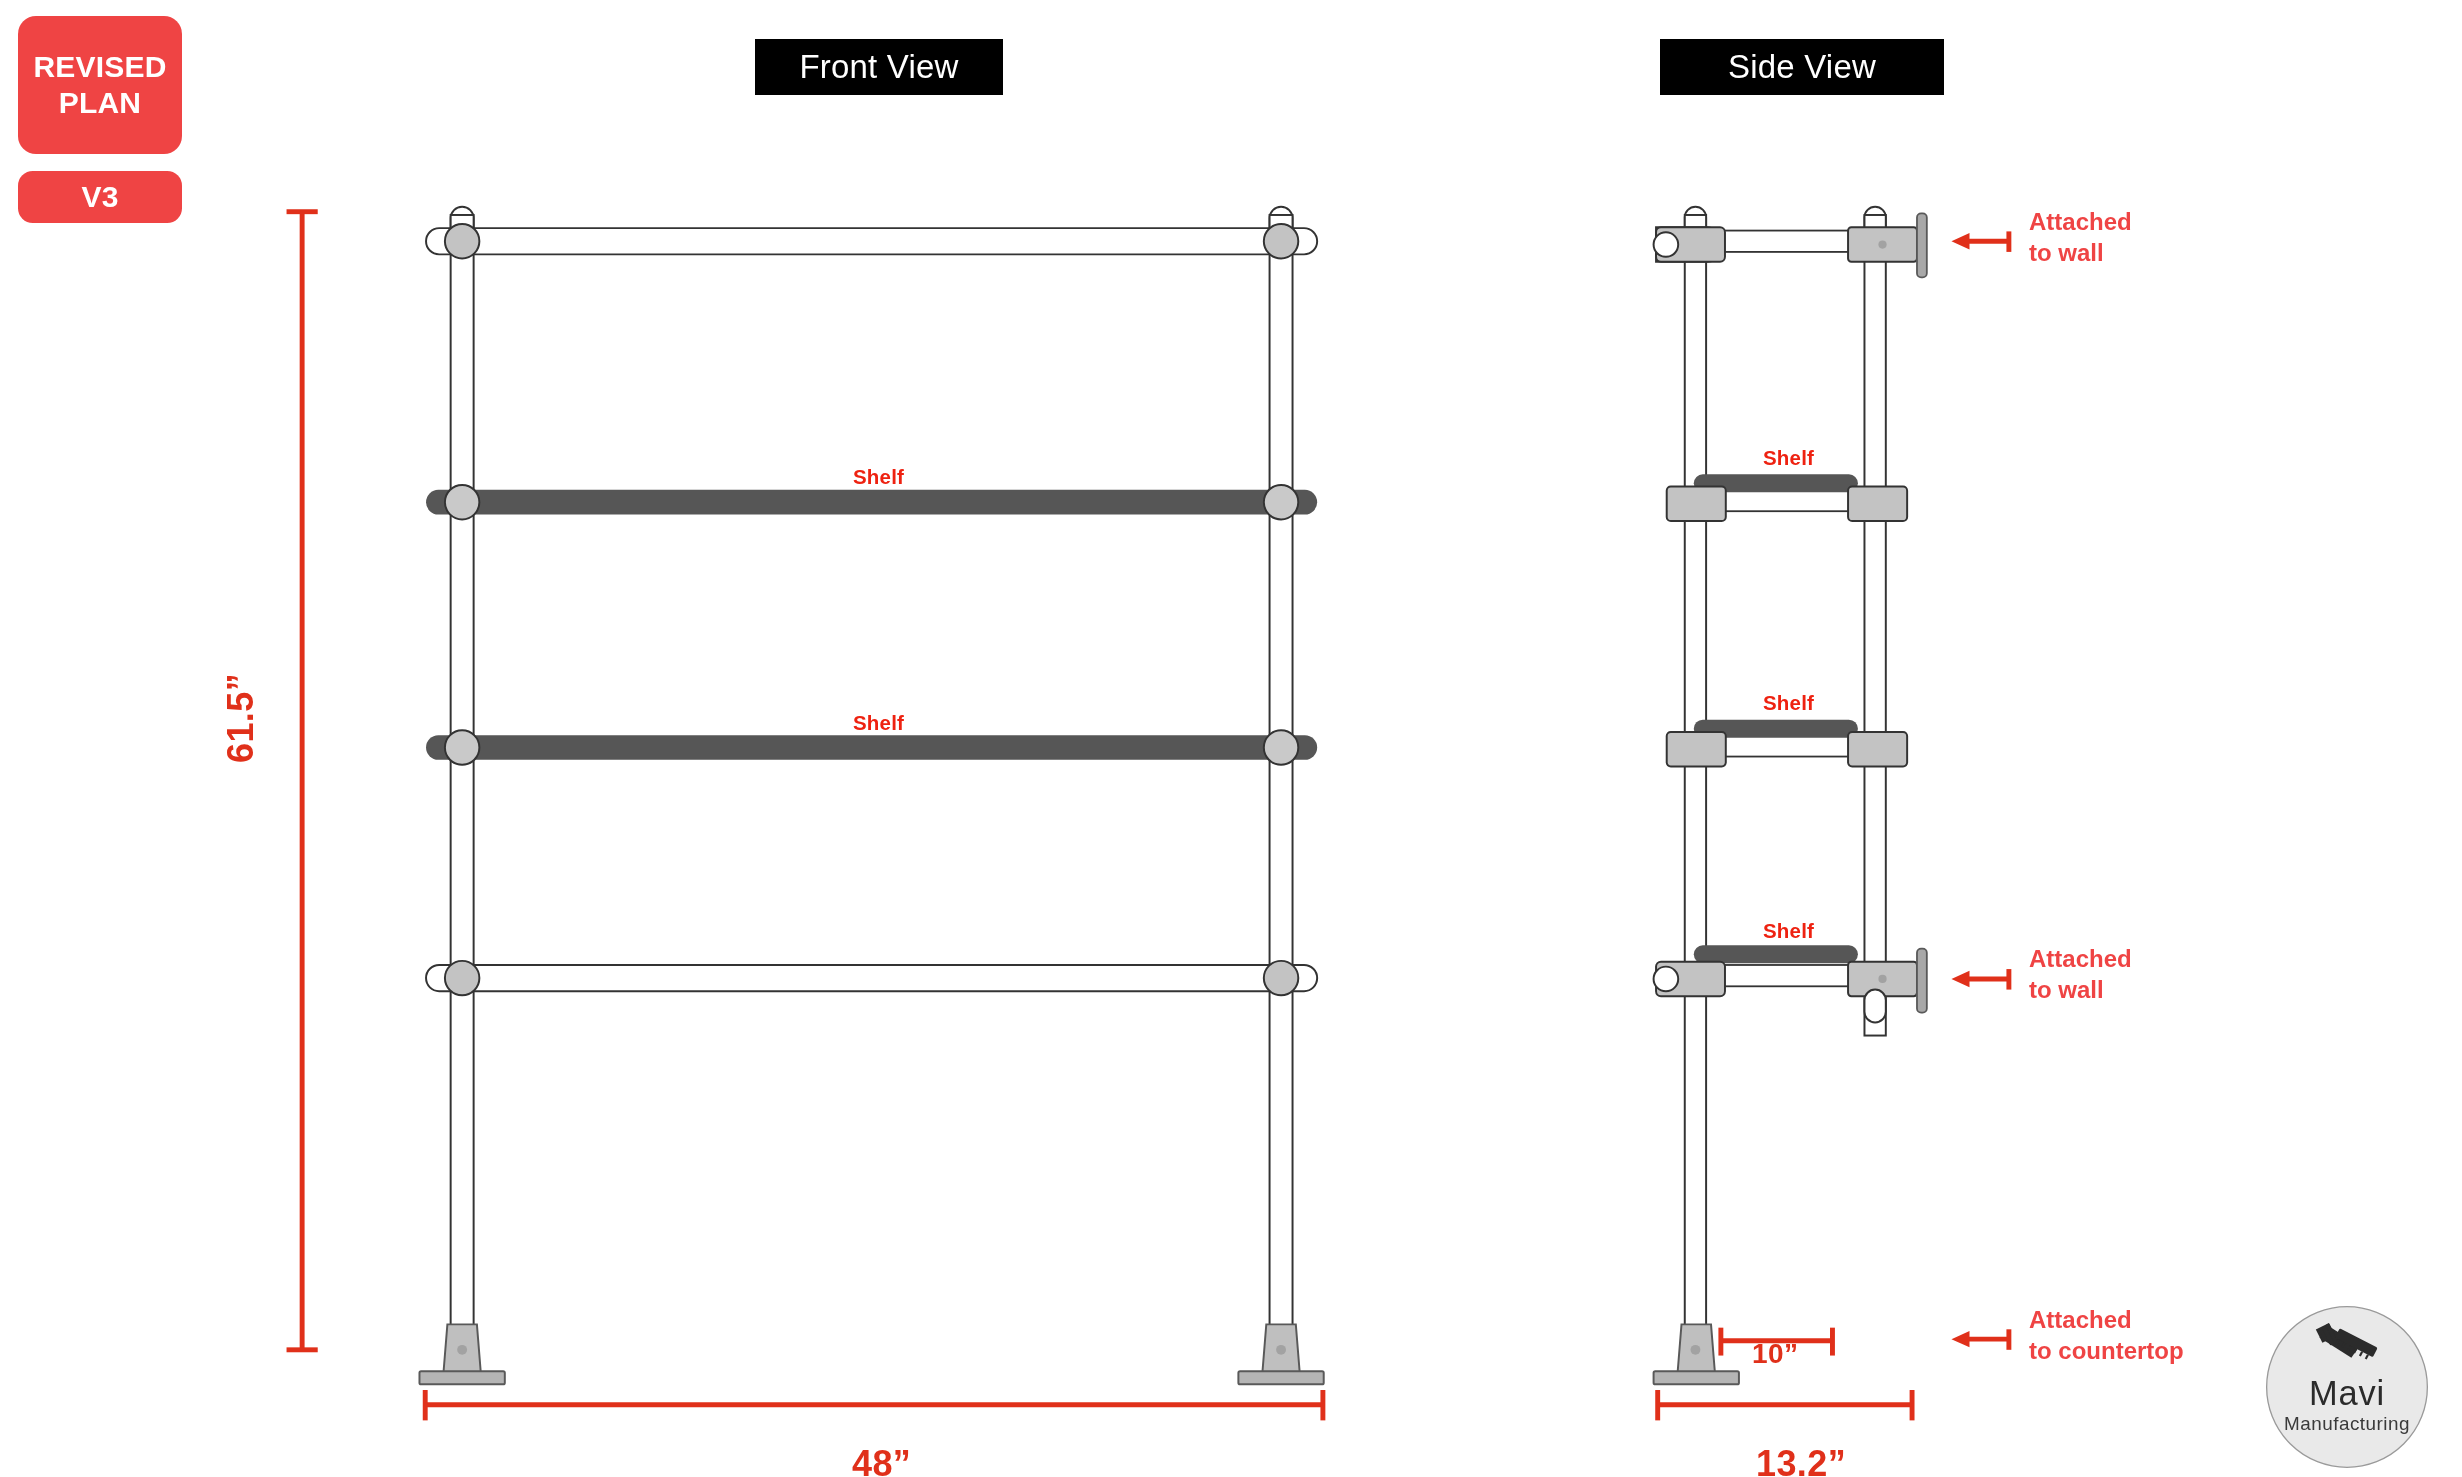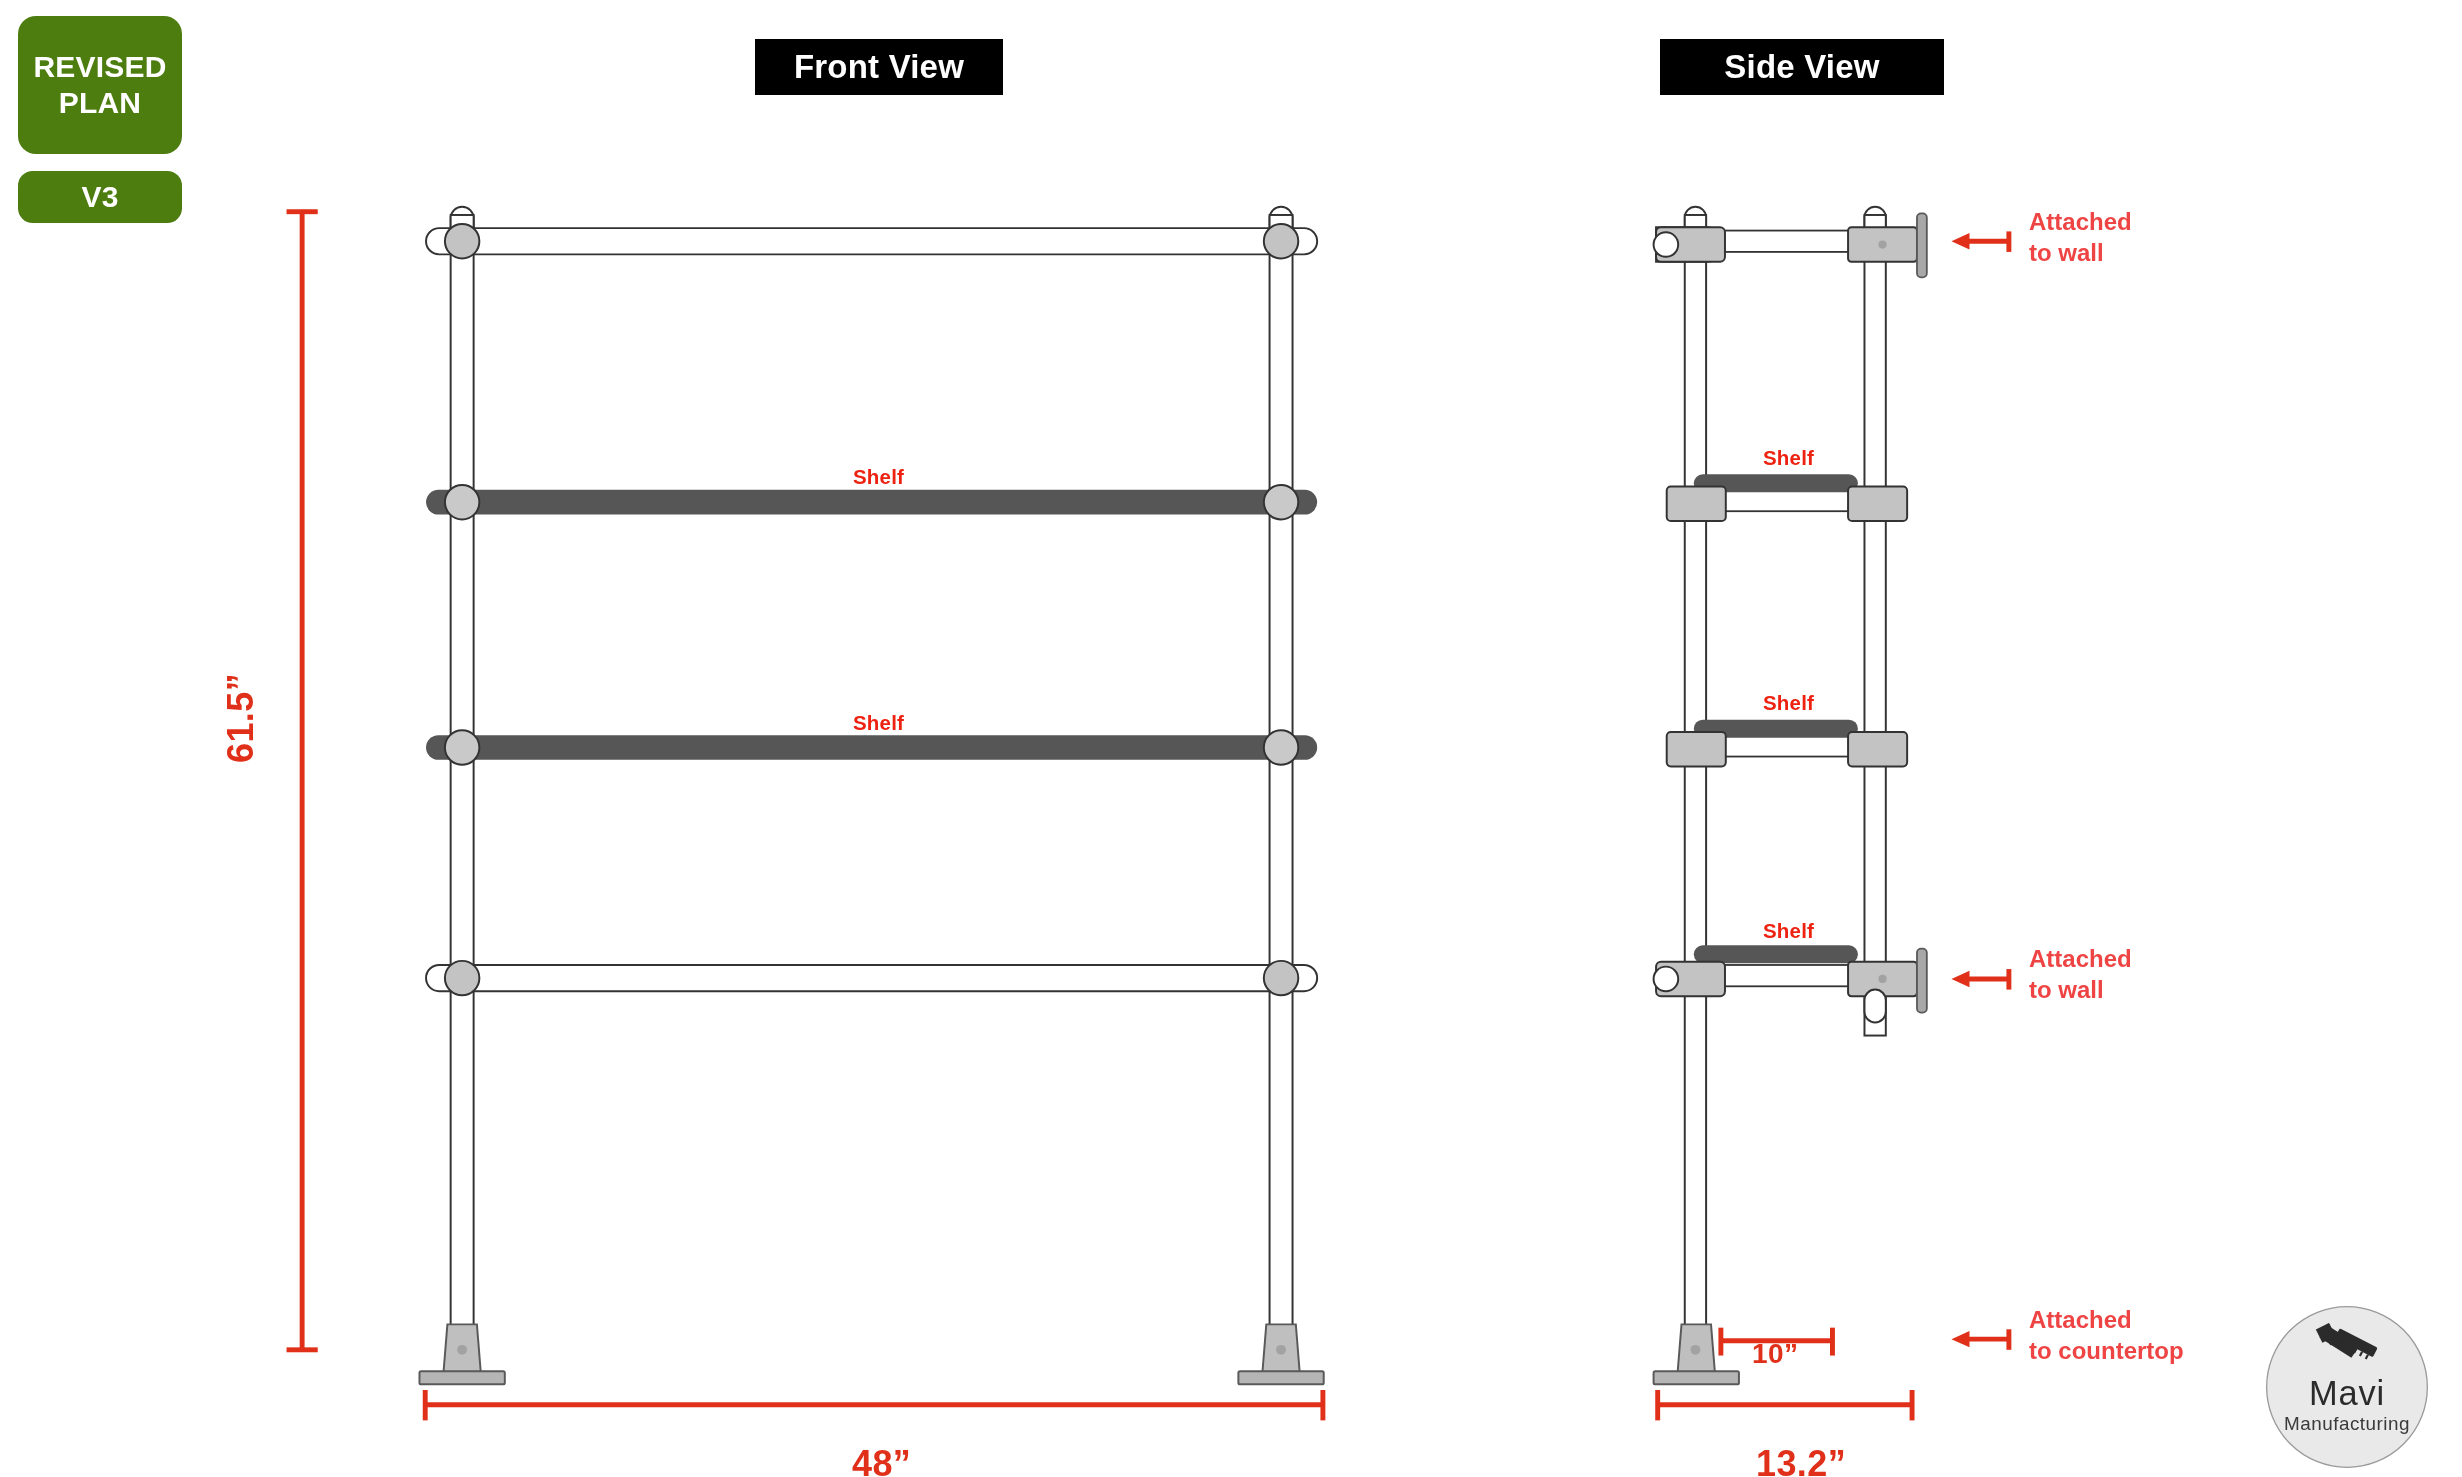--- a/index.html
+++ b/index.html
@@ -11,21 +11,21 @@
     width: 2462px;
     height: 1477px;
     position: relative;
     font-family: "Liberation Sans", sans-serif;
     overflow: hidden;
   }
 
   
   .badge {
     position: absolute;
-    background: #4d7c0f;
+    background: #ef4444;
     color: #ffffff;
     font-weight: bold;
     text-align: center;
     display: flex;
     align-items: center;
     justify-content: center;
     line-height: 1.22;
     letter-spacing: 0.2px;
   }
   #revised-plan-badge {
@@ -44,21 +44,21 @@
     border-radius: 14.8px;
     font-size: 30px;
   }
 
   
   .view-title {
     position: absolute;
     background: #000000;
     color: #ffffff;
     font-size: 33px;
-    font-weight: bold;
+    font-weight: normal;
     display: flex;
     align-items: center;
     justify-content: center;
     letter-spacing: 0.2px;
   }
   #front-view-title {
     left: 755px;
     top: 39px;
     width: 248px;
     height: 56px;

